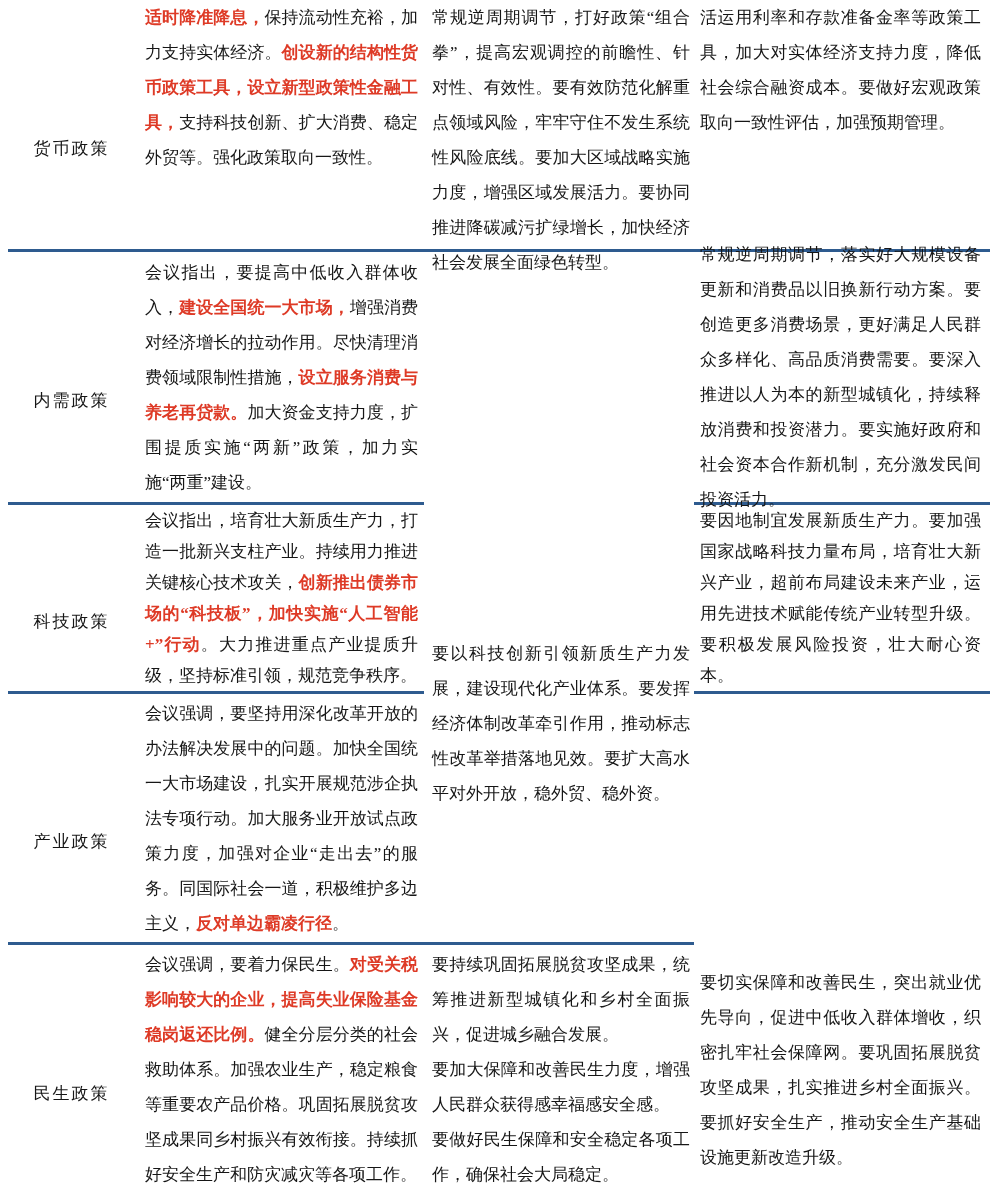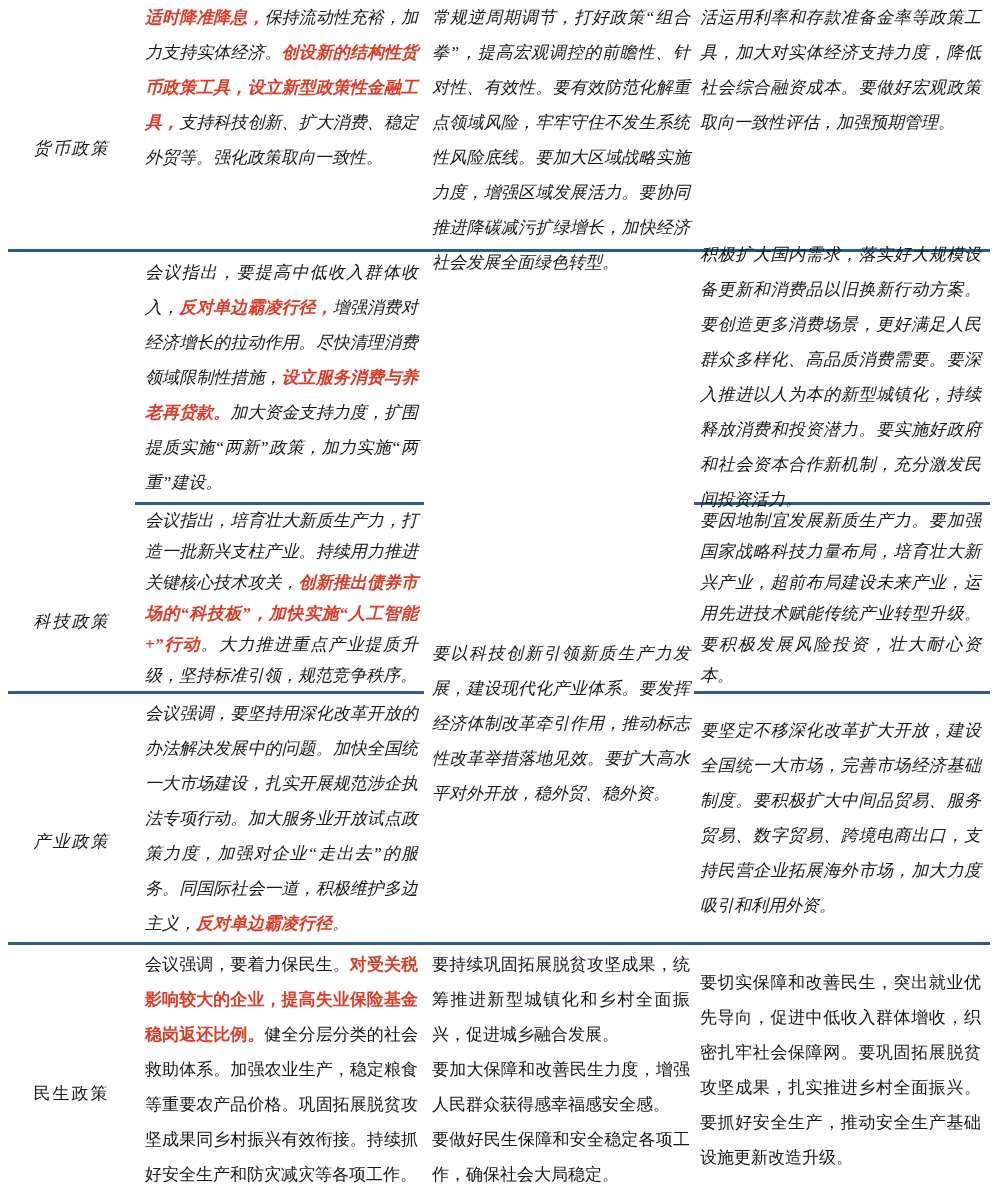--- a/index.html
+++ b/index.html
@@ -18,21 +18,21 @@
     margin-left:8px;
     display:grid;
     grid-template-columns:127px 289px 270px 296px;
     grid-template-rows:252px 253px 189px 251px 249px;
   }
   .cell{
     box-sizing:border-box;
     display:flex;align-items:center;
     font-size:17px;line-height:35px;
   }
-  .bb{border-bottom:3px solid var(--accent);font-style:italic;}
+  .bb{border-bottom:3px solid var(--accent);}
   .top{align-items:flex-start;}
   .lab{justify-content:center;letter-spacing:2px;}
   .cA{padding:0 6px 0 10px;}
   .cB{padding:0 4px 0 8px;justify-content:flex-end;}
   .cC{padding:0 9px 0 6px;justify-content:flex-end;}
   .tight{line-height:31px;}
   .cell p{
     margin:0;width:100%;
     text-align:justify;
     text-justify:inter-ideograph;
@@ -55,25 +55,28 @@
     <div class="cell cA bb top" style="grid-area:1/2">
       <p><span class="red-seg">适时降准降息，</span><span>保持流动性充裕，加力支持实体经济。</span><span class="red-seg">创设新的结构性货币政策工具，设立新型政策性金融工具，</span><span>支持科技创新、扩大消费、稳定外贸等。强化政策取向一致性。</span></p>
     </div>
     <div class="cell cB bb top" style="grid-area:1/3">
       <p>常规逆周期调节，打好政策“组合拳”，提高宏观调控的前瞻性、针对性、有效性。要有效防范化解重点领域风险，牢牢守住不发生系统性风险底线。要加大区域战略实施力度，增强区域发展活力。要协同推进降碳减污扩绿增长，加快经济社会发展全面绿色转型。</p>
     </div>
     <div class="cell cC bb top" style="grid-area:1/4">
       <p>活运用利率和存款准备金率等政策工具，加大对实体经济支持力度，降低社会综合融资成本。要做好宏观政策取向一致性评估，加强预期管理。</p>
     </div>
 
+    <div class="cell lab bb" style="grid-area:2/1">
+      <p>内需政策</p>
+    </div>
     <div class="cell cA bb" style="grid-area:2/2">
-      <p><span>会议指出，要提高中低收入群体收入，</span><span class="red-seg">反对单边霸凌行径，</span><span>增强消费对经济增长的拉动作用。尽快清理消费领域限制性措施，</span><span class="red-seg">设立服务消费与养老再贷款。</span><span>加大资金支持力度，扩围提质实施“两新”政策，加力实施“两重”建设。</span></p>
+      <p><span>会议指出，要提高中低收入群体收入，</span><span class="red-seg">建设全国统一大市场，</span><span>增强消费对经济增长的拉动作用。尽快清理消费领域限制性措施，</span><span class="red-seg">设立服务消费与养老再贷款。</span><span>加大资金支持力度，扩围提质实施“两新”政策，加力实施“两重”建设。</span></p>
     </div>
     <div class="cell cC bb" style="grid-area:2/4">
-      <p>积极扩大国内需求，落实好大规模设备更新和消费品以旧换新行动方案。要创造更多消费场景，更好满足人民群众多样化、高品质消费需要。要深入推进以人为本的新型城镇化，持续释放消费和投资潜力。要实施好政府和社会资本合作新机制，充分激发民间投资活力。</p>
+      <p>常规逆周期调节，落实好大规模设备更新和消费品以旧换新行动方案。要创造更多消费场景，更好满足人民群众多样化、高品质消费需要。要深入推进以人为本的新型城镇化，持续释放消费和投资潜力。要实施好政府和社会资本合作新机制，充分激发民间投资活力。</p>
     </div>
 
     <div class="cell lab bb" style="grid-area:3/1">
       <p>科技政策</p>
     </div>
     <div class="cell cA bb tight" style="grid-area:3/2">
       <p><span>会议指出，培育壮大新质生产力，打造一批新兴支柱产业。持续用力推进关键核心技术攻关，</span><span class="red-seg">创新推出债券市场的“科技板”，加快实施“人工智能+”行动</span><span>。大力推进重点产业提质升级，坚持标准引领，规范竞争秩序。</span></p>
     </div>
     <div class="cell cB bb" style="grid-row:3 / span 2;grid-column:3">
       <p>要以科技创新引领新质生产力发展，建设现代化产业体系。要发挥经济体制改革牵引作用，推动标志性改革举措落地见效。要扩大高水平对外开放，稳外贸、稳外资。</p>
@@ -81,23 +84,20 @@
     <div class="cell cC bb tight" style="grid-area:3/4">
       <p>要因地制宜发展新质生产力。要加强国家战略科技力量布局，培育壮大新兴产业，超前布局建设未来产业，运用先进技术赋能传统产业转型升级。要积极发展风险投资，壮大耐心资本。</p>
     </div>
 
     <div class="cell lab bb" style="grid-area:4/1">
       <p>产业政策</p>
     </div>
     <div class="cell cA bb" style="grid-area:4/2">
       <p><span>会议强调，要坚持用深化改革开放的办法解决发展中的问题。加快全国统一大市场建设，扎实开展规范涉企执法专项行动。加大服务业开放试点政策力度，加强对企业“走出去”的服务。同国际社会一道，积极维护多边主义，</span><span class="red-seg">反对单边霸凌行径</span><span>。</span></p>
     </div>
-    <div class="cell cC bb" style="grid-area:4/4">
-      <p>要坚定不移深化改革扩大开放，建设全国统一大市场，完善市场经济基础制度。要积极扩大中间品贸易、服务贸易、数字贸易、跨境电商出口，支持民营企业拓展海外市场，加大力度吸引和利用外资。</p>
-    </div>
 
     <div class="cell lab" style="grid-area:5/1">
       <p>民生政策</p>
     </div>
     <div class="cell cA" style="grid-area:5/2">
       <p><span>会议强调，要着力保民生。</span><span class="red-seg">对受关税影响较大的企业，提高失业保险基金稳岗返还比例。</span><span>健全分层分类的社会救助体系。加强农业生产，稳定粮食等重要农产品价格。巩固拓展脱贫攻坚成果同乡村振兴有效衔接。持续抓好安全生产和防灾减灾等各项工作。</span></p>
     </div>
     <div class="cell cB pre" style="grid-area:5/3">
       <p>要持续巩固拓展脱贫攻坚成果，统筹推进新型城镇化和乡村全面振兴，促进城乡融合发展。
 要加大保障和改善民生力度，增强人民群众获得感幸福感安全感。

